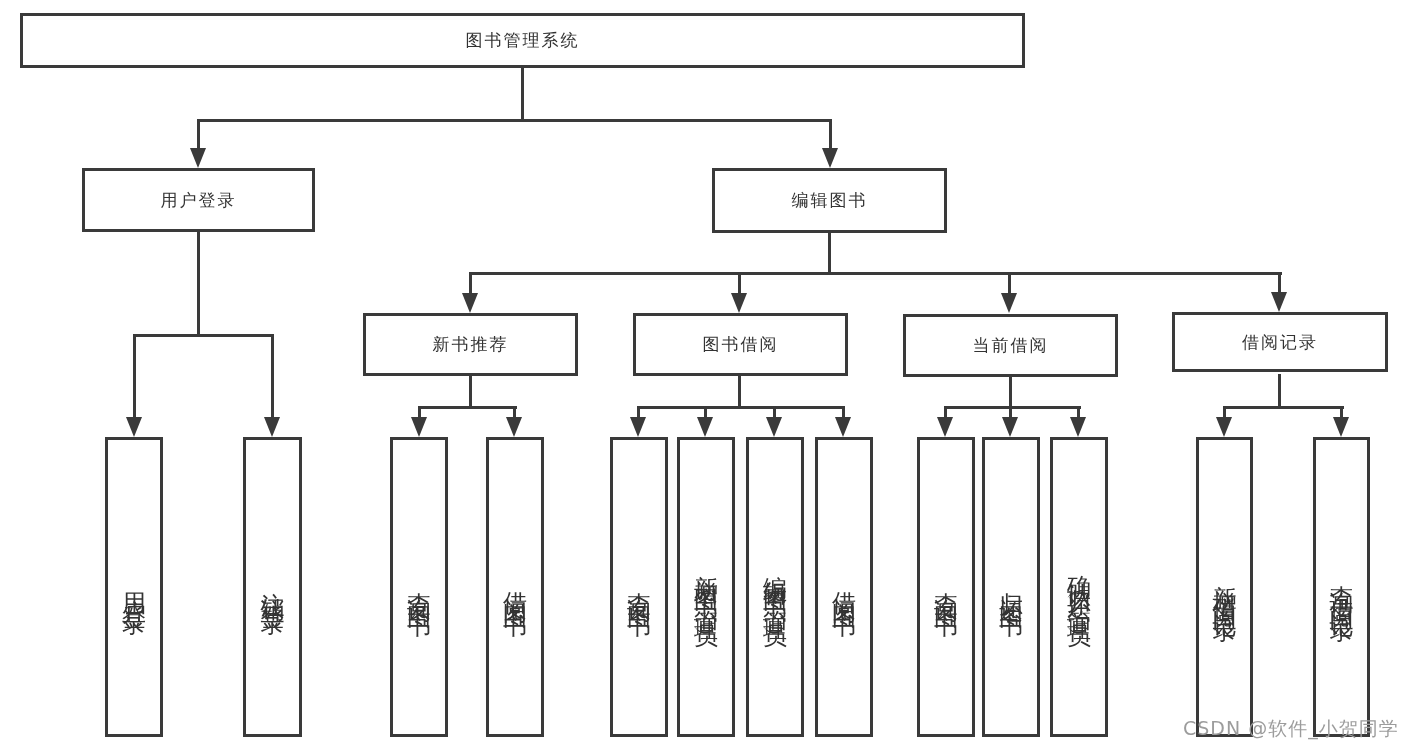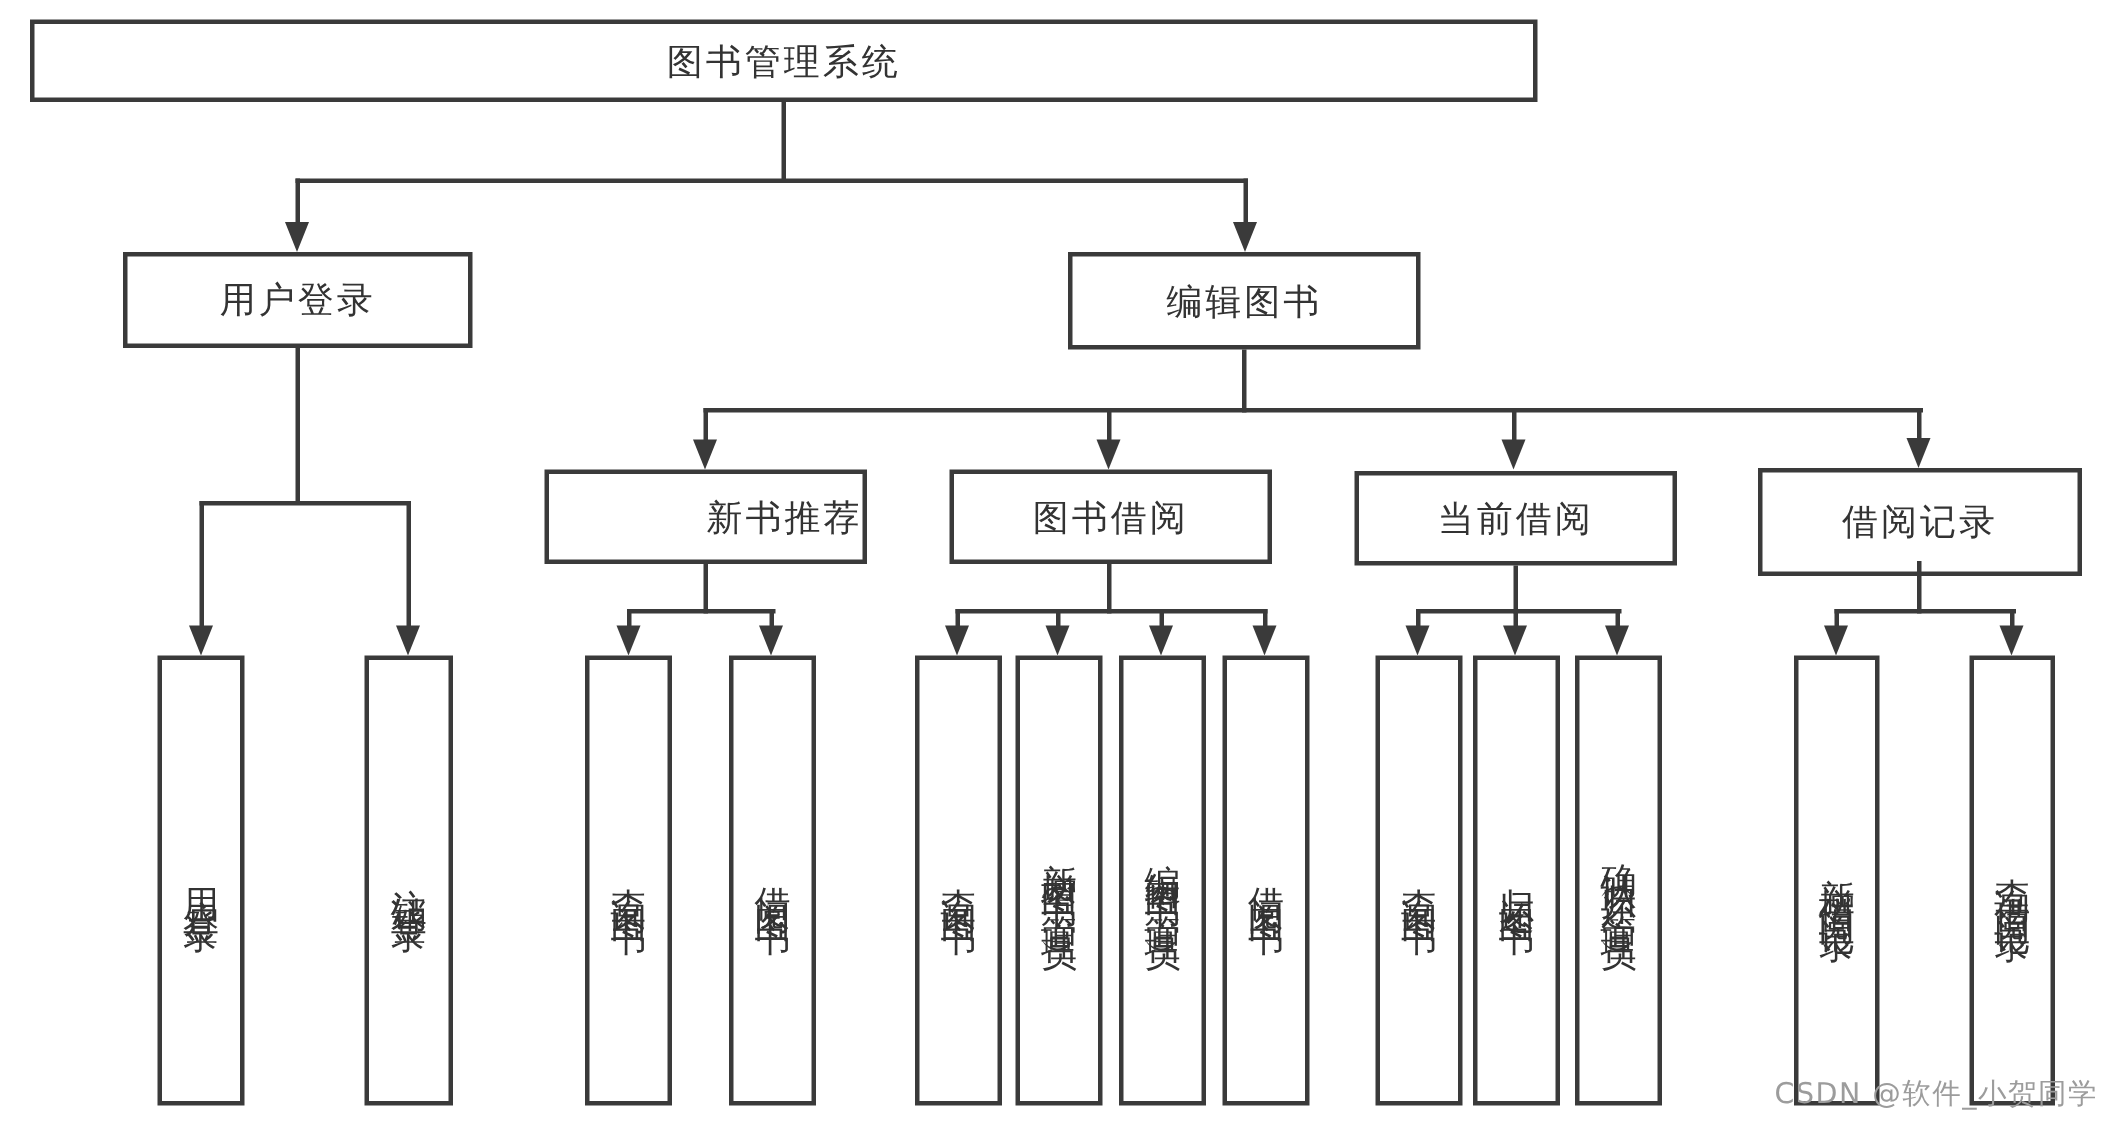--- a/index.html
+++ b/index.html
@@ -5,21 +5,21 @@
   html,body{margin:0;padding:0;background:#ffffff;}
   .canvas{
     position:relative;width:1405px;height:747px;background:#ffffff;
     font-family:"DejaVu Sans","Liberation Sans",sans-serif;overflow:hidden;
   }
   .node{
     position:absolute;border:3px solid #3a3a3a;background:#ffffff;
     display:flex;align-items:center;justify-content:center;
     color:#333333;box-sizing:border-box;
   }
-  .h-label{font-size:24px;letter-spacing:2px;white-space:nowrap;}
+  .h-label{font-size:17px;letter-spacing:2px;white-space:nowrap;}
   .leaf .vtext{
     writing-mode:vertical-rl;text-orientation:mixed;
     font-size:24px;letter-spacing:7px;line-height:1;color:#333333;
   }
   .vline,.hline{position:absolute;background:#3a3a3a;}
   .arrow{
     position:absolute;width:0;height:0;
     border-left:8px solid transparent;border-right:8px solid transparent;
     border-top:20px solid #3a3a3a;
   }
@@ -62,30 +62,30 @@
   <div class="hline" style="left:469px;top:272px;width:813px;height:3px;"></div>
   <div class="vline" style="left:469px;top:272px;width:3px;height:23px;"></div>
   <div class="arrow" style="left:462px;top:293px;"></div>
   <div class="vline" style="left:738px;top:272px;width:3px;height:23px;"></div>
   <div class="arrow" style="left:731px;top:293px;"></div>
   <div class="vline" style="left:1008px;top:272px;width:3px;height:23px;"></div>
   <div class="arrow" style="left:1001px;top:293px;"></div>
   <div class="vline" style="left:1278px;top:272px;width:3px;height:22px;"></div>
   <div class="arrow" style="left:1271px;top:292px;"></div>
 
-  <div class="node h-label" style="left:363px;top:313px;width:215px;height:63px;justify-content:flex-end;">
+  <div class="node h-label" style="left:363px;top:313px;width:215px;height:63px;">
     <span>新书推荐</span>
   </div>
   <div class="node h-label" style="left:903px;top:314px;width:215px;height:63px;">
     <span>当前借阅</span>
   </div>
   <div class="node h-label" style="left:633px;top:313px;width:215px;height:63px;">
     <span>图书借阅</span>
   </div>
-  <div class="node h-label" style="left:1172px;top:312px;width:216px;height:72px;">
+  <div class="node h-label" style="left:1172px;top:312px;width:216px;height:60px;">
     <span>借阅记录</span>
   </div>
 
   <div class="vline" style="left:469px;top:376px;width:3px;height:33px;"></div>
   <div class="hline" style="left:418px;top:406px;width:99px;height:3px;"></div>
   <div class="vline" style="left:418px;top:406px;width:3px;height:13px;"></div>
   <div class="arrow" style="left:411px;top:417px;"></div>
   <div class="vline" style="left:513px;top:406px;width:3px;height:13px;"></div>
   <div class="arrow" style="left:506px;top:417px;"></div>
 

